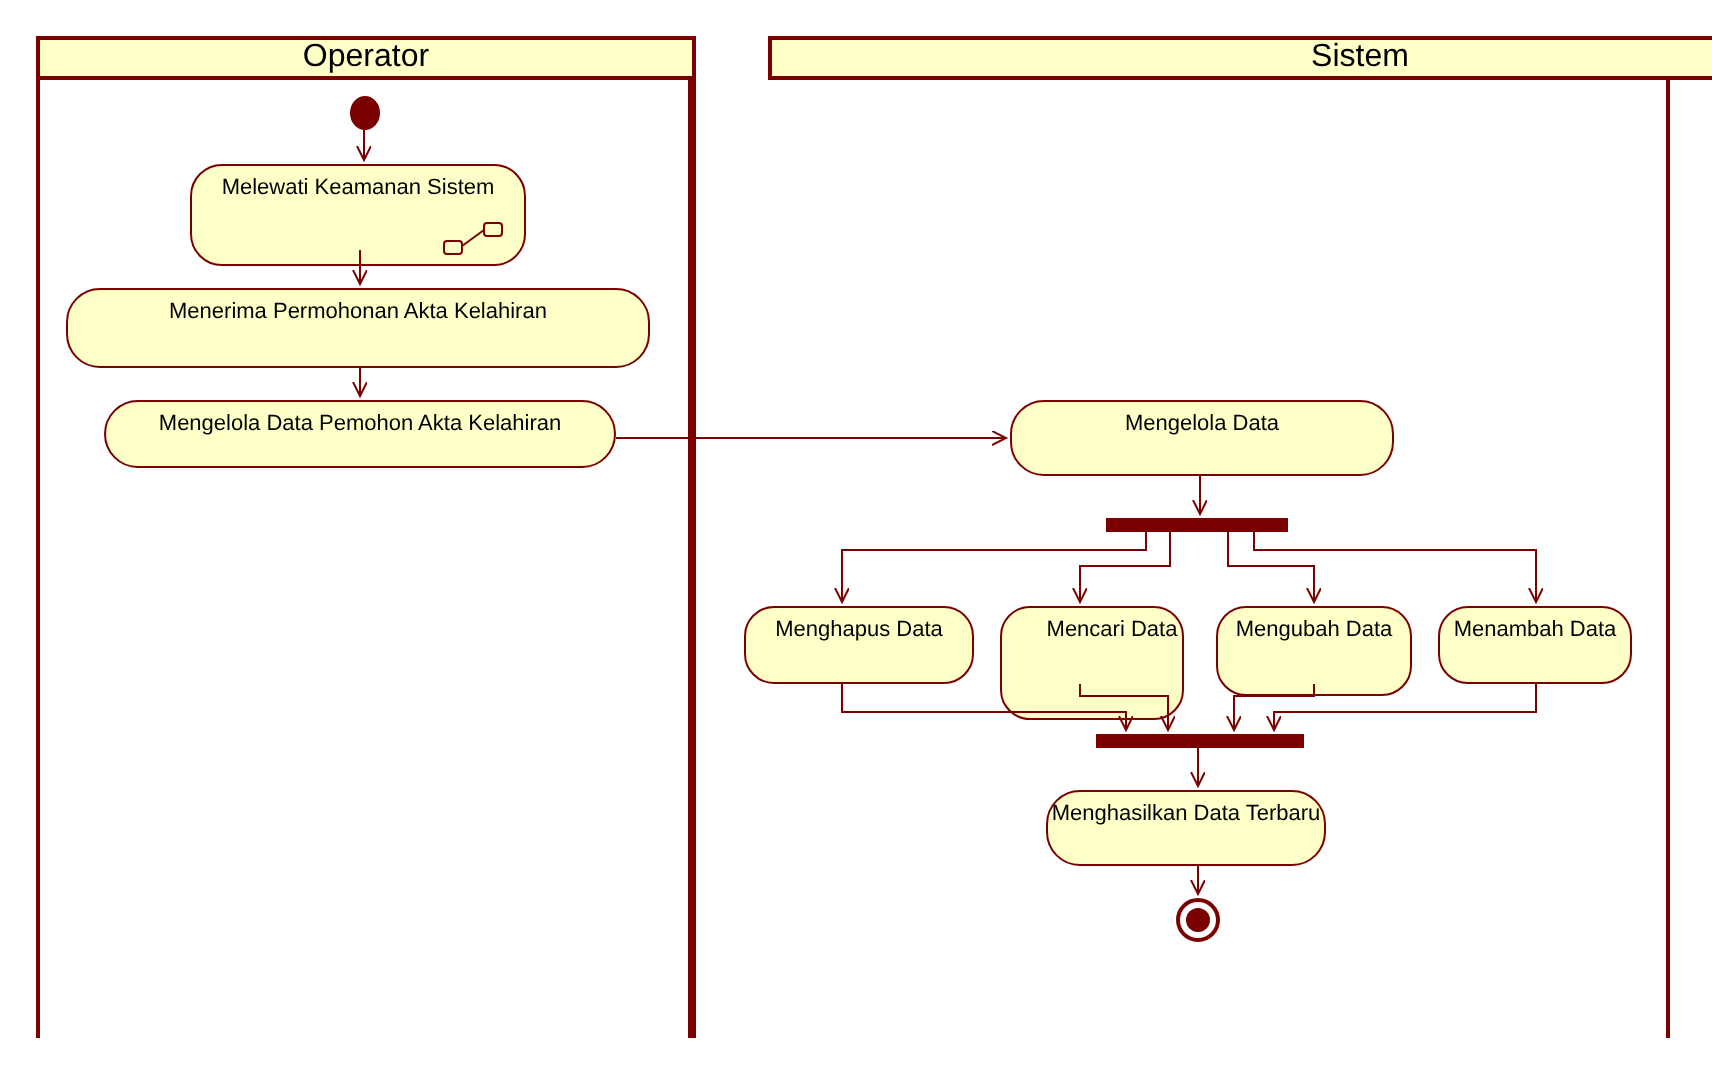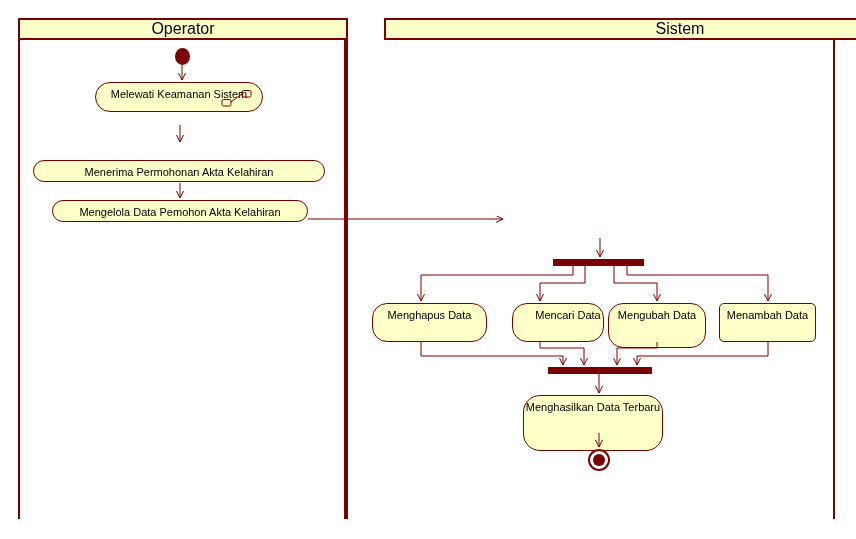--- a/index.html
+++ b/index.html
@@ -54,56 +54,59 @@
 
   <div class="lane-header" style="left:18px;width:330px;">Operator</div>
   <div class="lane-header" style="left:344px;width:592px;margin-left:40px;">Sistem</div>
 
   <div class="lane-line" style="left:18px;top:40px;width:2px;height:479px;"></div>
   <div class="lane-line" style="left:344px;top:40px;width:4px;height:479px;"></div>
   <div class="lane-line" style="left:833px;top:40px;width:2px;height:479px;"></div>
 
   <div class="initial"></div>
 
-  <div class="node" style="left:95px;top:82px;width:168px;height:30px;border-radius:16px;">
+  <div class="node" style="left:95px;top:82px;width:168px;height:51px;border-radius:16px;">
     <span>Melewati Keamanan Sistem</span>
     <svg class="link-badge" width="32" height="18" viewBox="0 0 32 18">
       <rect x="1" y="10.5" width="9" height="6.5" rx="1.5" fill="none" stroke="#7B0000" stroke-width="1"></rect>
       <rect x="21" y="1.5" width="9" height="6.5" rx="1.5" fill="none" stroke="#7B0000" stroke-width="1"></rect>
       <line x1="10" y1="13" x2="21" y2="5" stroke="#7B0000" stroke-width="1"></line>
     </svg>
   </div>
 
-  <div class="node" style="left:33px;top:144px;width:292px;height:22px;margin-top:16px;">
+  <div class="node" style="left:33px;top:144px;width:292px;height:40px;">
     <span>Menerima Permohonan Akta Kelahiran</span>
   </div>
 
-  <div class="node" style="left:52px;top:200px;width:256px;height:22px;text-align:center;">
+  <div class="node" style="left:52px;top:200px;width:256px;height:34px;text-align:center;">
     <span>Mengelola Data Pemohon Akta Kelahiran</span>
   </div>
 
+  <div class="node" style="left:505px;top:200px;width:192px;height:38px;">
+    <span>Mengelola Data</span>
+  </div>
 
   <div class="bar" style="left:553px;top:259px;width:91px;height:7px;"></div>
 
   <div class="node" style="left:372px;top:303px;width:115px;height:39px;border-radius:15px;">
     <span>Menghapus Data</span>
   </div>
-  <div class="node" style="left:512px;top:303px;width:92px;height:39px;border-radius:15px;padding-left:20px;">
+  <div class="node" style="left:500px;top:303px;width:92px;height:57px;border-radius:15px;padding-left:20px;">
     <span>Mencari Data</span>
   </div>
   <div class="node" style="left:608px;top:303px;width:98px;height:45px;border-radius:15px;">
     <span>Mengubah Data</span>
   </div>
-  <div class="node" style="left:719px;top:303px;width:97px;height:39px;border-radius:5px;">
+  <div class="node" style="left:719px;top:303px;width:97px;height:39px;border-radius:15px;">
     <span>Menambah Data</span>
   </div>
 
   <div class="bar" style="left:548px;top:367px;width:104px;height:7px;"></div>
 
-  <div class="node" style="left:523px;top:395px;width:140px;height:56px;">
+  <div class="node" style="left:523px;top:395px;width:140px;height:38px;">
     <span>Menghasilkan Data Terbaru</span>
   </div>
 
   <div class="final">
     <div class="final-dot"></div>
   </div>
 
   <svg class="edges" width="856" height="539" viewBox="0 0 856 539">
     <defs>
       <marker id="arr" markerWidth="9" markerHeight="9" refX="7" refY="3.5" orient="auto">

